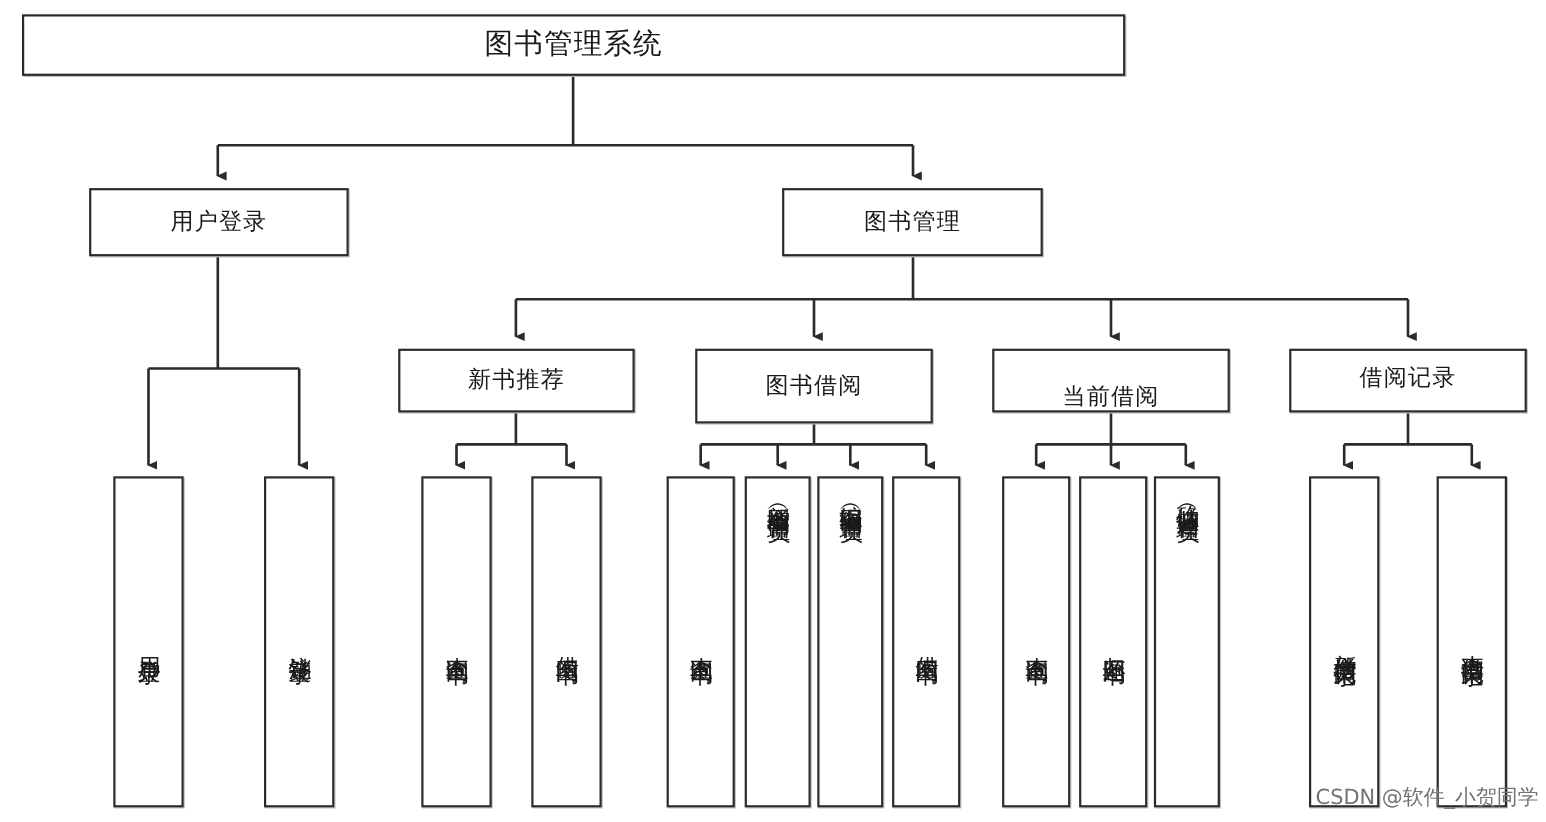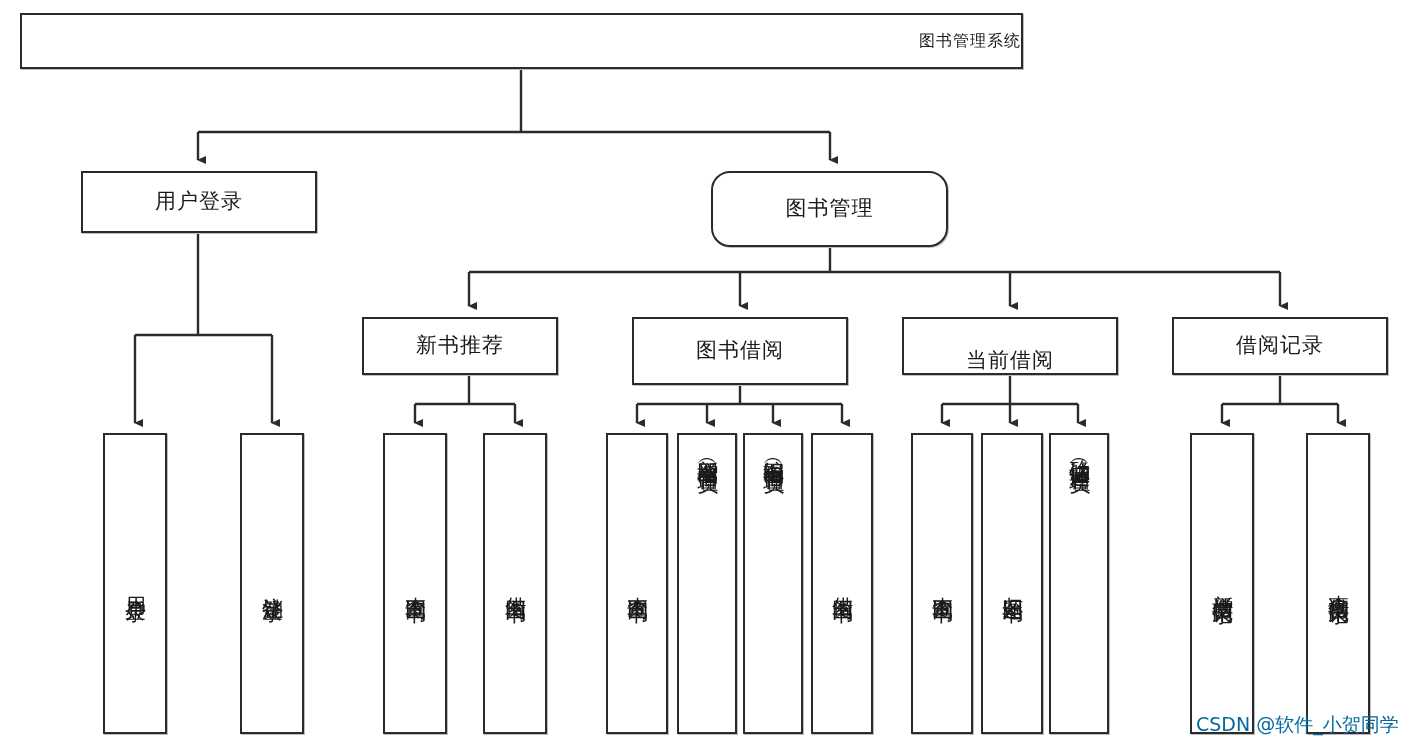--- a/index.html
+++ b/index.html
@@ -37,22 +37,21 @@
     align-items: center;
     justify-content: center;
     color: #1a1a1a;
   }
   .node.horiz {
     font-size: 21px;
     letter-spacing: 1px;
     line-height: 1.2;
   }
   .node.root {
-    font-size: 16px;
-    justify-content: flex-end;
+    font-size: 26px;
   }
   
   .node.vert {
     align-items: flex-start;
     justify-content: center;
     padding-top: 8px;
   }
   .node.vert .vtext {
     writing-mode: vertical-rl;
     text-orientation: upright;
@@ -66,21 +65,21 @@
   .node.vert.top .vtext {
     margin-top: 0;
   }
   .node.vert.mid {
     align-items: center;
     padding-top: 0;
   }
   
   .watermark {
     position: absolute;
-    color: #0369a1;
+    color: #737373;
     font-size: 19px;
     white-space: nowrap;
     user-select: none;
   }
 </style>
 </head>
 <body>
 
 <div id="canvas">
 
@@ -137,37 +136,37 @@
   </svg>
 
   <div class="node horiz root" style="left:20px; top:13px; width:1003px; height:56px;">
     <span>图书管理系统</span>
   </div>
 
   <div class="node horiz" style="left:81px; top:171px; width:236px; height:62px;">
     <span>用户登录</span>
   </div>
 
-  <div class="node horiz" style="left:711px; top:171px; width:237px; height:76px;border-radius:19px;">
+  <div class="node horiz" style="left:711px; top:171px; width:237px; height:62px;">
     <span>图书管理</span>
   </div>
 
-  <div class="node horiz" style="left:362px; top:317px; width:196px; height:58px;">
+  <div class="node horiz" style="left:362px; top:317px; width:215px; height:58px;">
     <span>新书推荐</span>
   </div>
 
   <div class="node horiz" style="left:632px; top:317px; width:216px; height:68px;">
     <span>图书借阅</span>
   </div>
 
   <div class="node horiz" style="left:902px; top:317px; width:216px; height:58px;align-items:flex-end;">
     <span>当前借阅</span>
   </div>
 
-  <div class="node horiz" style="left:1172px; top:317px; width:216px; height:58px;">
+  <div class="node horiz" style="left:1172px; top:317px; width:216px; height:58px;font-family:Liberation Mono, monospace;">
     <span>借阅记录</span>
   </div>
 
   <div class="node vert mid" style="left:103px; top:433px; width:64px; height:301px;">
     <span class="vtext">用户登录</span>
   </div>
 
   <div class="node vert mid" style="left:240px; top:433px; width:64px; height:301px;">
     <span class="vtext">注销登录</span>
   </div>

